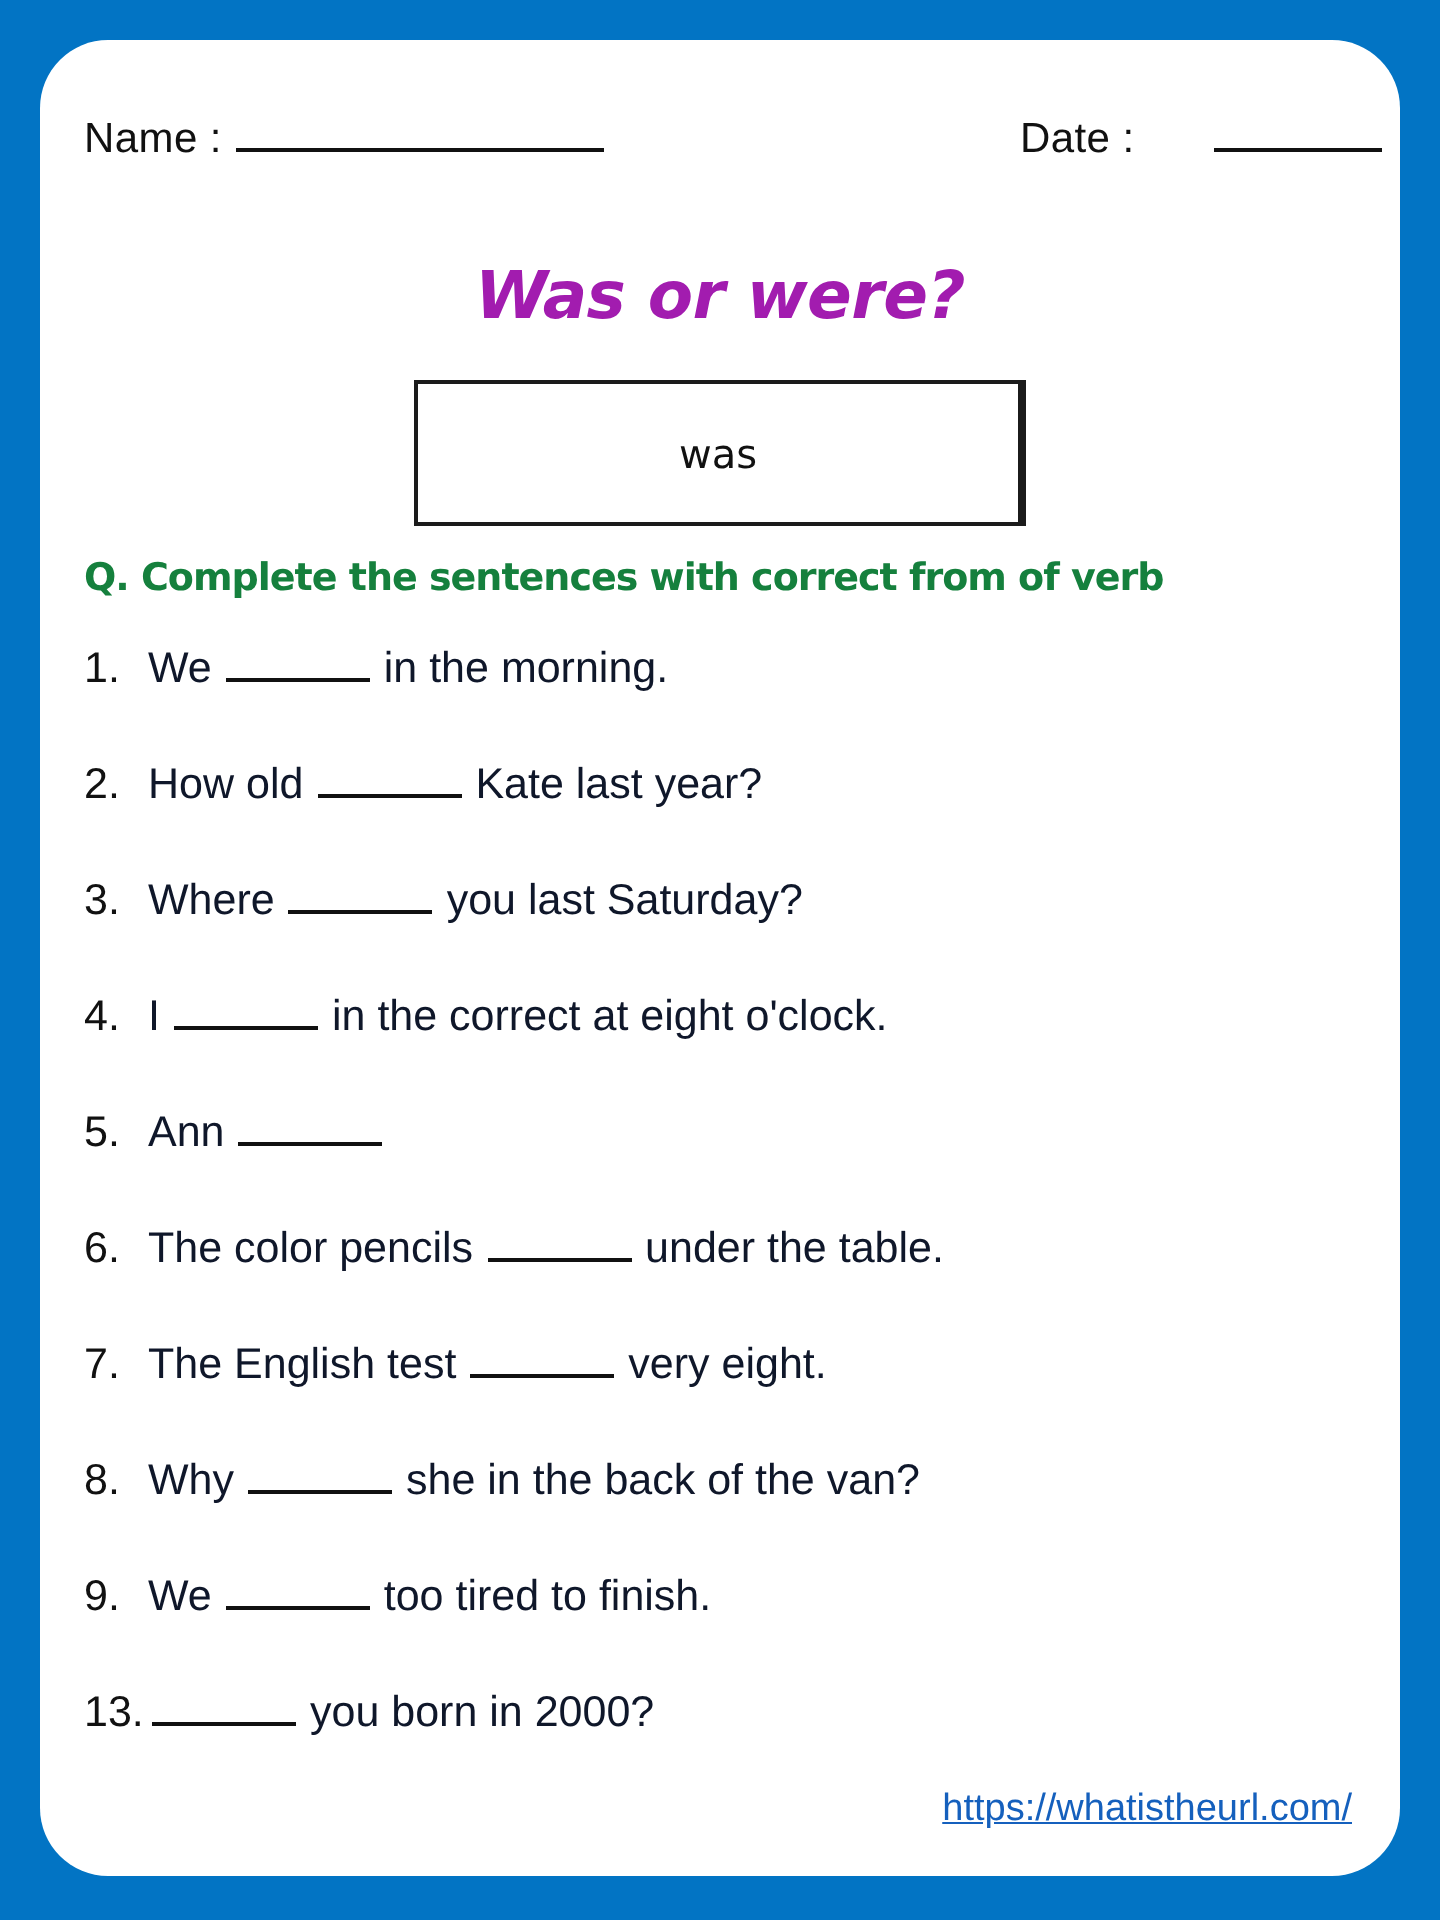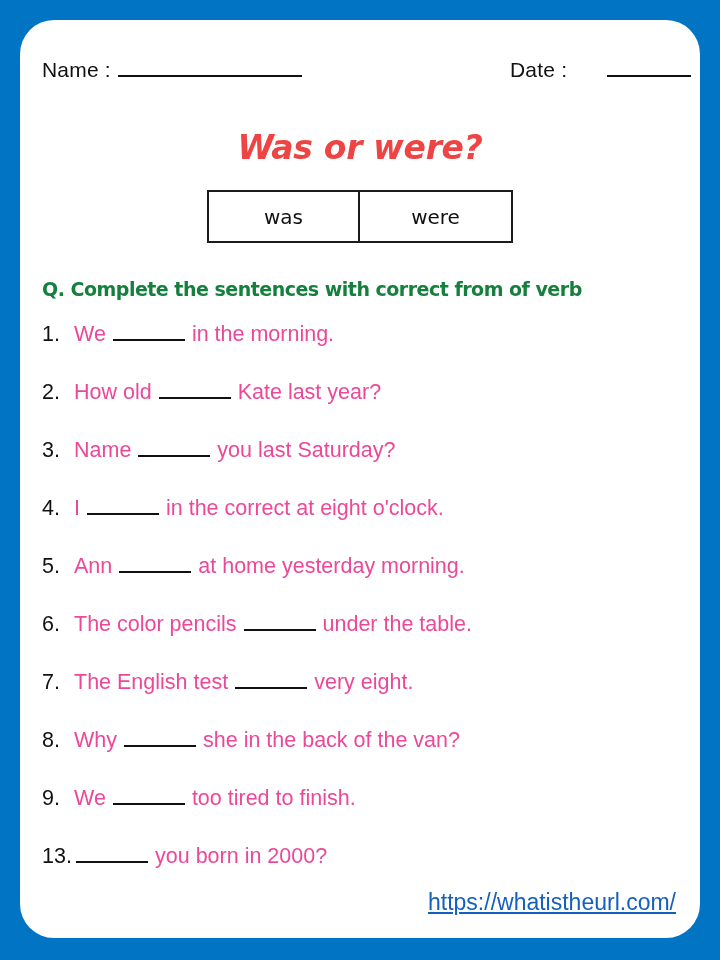--- a/index.html
+++ b/index.html
@@ -72,31 +72,31 @@
   #worksheet-title {
     position: absolute;
     left: 0;
     top: 108px;
     width: 680px;
     text-align: center;
     font-family: "DejaVu Sans", sans-serif;
     font-size: 33px;
     font-weight: bold;
     font-style: italic;
-    color: #ef4444;
+    color: #a21caf;
     letter-spacing: -0.3px;
   }
 
   
   #word-bank {
     position: absolute;
     left: 187px;
     top: 170px;
     width: 306px;
-    height: 53px;
+    height: 73px;
     display: flex;
     border: 2px solid #1b1b1b;
     box-sizing: border-box;
     background: #ffffff;
   }
   .word-cell {
     flex: 1 1 50%;
     display: flex;
     align-items: center;
     justify-content: center;
@@ -140,39 +140,39 @@
   .q-number {
     display: inline-block;
     width: 32px;
     flex: 0 0 32px;
     font-size: 21.5px;
     color: #111111;
   }
   .q-text-pre,
   .q-text-post {
     font-size: 21.5px;
-    color: #ec4899;
+    color: #0f172a;
   }
   .q-blank {
     display: inline-block;
     border-bottom: 2px solid #111111;
     height: 16px;
     width: 72px;
     margin: 0 7px;
   }
   .q-text-pre:empty { display: none; }
   .q-blank.lead { margin-left: 2px; }
 
   
   #footer-url {
     position: absolute;
     right: 24px;
     bottom: 22px;
     font-family: "Liberation Sans", sans-serif;
-    font-size: 23px;
+    font-size: 19px;
     color: #1560bd;
     text-decoration: underline;
     white-space: nowrap;
   }
 </style>
 </head>
 <body>
 
 <div id="worksheet-page">
   <div id="paper-card">
@@ -185,55 +185,53 @@
       <div class="field-group" id="date-field-group">
         <span class="field-label">Date :</span>
         <span class="field-rule" id="date-rule"></span>
       </div>
     </div>
 
     <div id="worksheet-title">Was or were?</div>
 
     <div id="word-bank">
       <div class="word-cell" id="word-cell-was">was</div>
-      <div class="word-cell" id="word-cell-were">were</div>
     </div>
 
     <div id="instruction-line">Q. Complete the sentences with correct from of verb</div>
 
     <div id="question-list">
         <div class="question-row">
           <span class="q-number">1.</span>
           <span class="q-text-pre">We</span>
           <span class="q-blank"></span>
           <span class="q-text-post">in the morning.</span>
         </div>
         <div class="question-row">
           <span class="q-number">2.</span>
           <span class="q-text-pre">How old</span>
           <span class="q-blank"></span>
           <span class="q-text-post">Kate last year?</span>
         </div>
         <div class="question-row">
           <span class="q-number">3.</span>
-          <span class="q-text-pre">Name</span>
+          <span class="q-text-pre">Where</span>
           <span class="q-blank"></span>
           <span class="q-text-post">you last Saturday?</span>
         </div>
         <div class="question-row">
           <span class="q-number">4.</span>
           <span class="q-text-pre">I</span>
           <span class="q-blank"></span>
           <span class="q-text-post">in the correct at eight o'clock.</span>
         </div>
         <div class="question-row">
           <span class="q-number">5.</span>
           <span class="q-text-pre">Ann</span>
           <span class="q-blank"></span>
-          <span class="q-text-post">at home yesterday morning.</span>
         </div>
         <div class="question-row">
           <span class="q-number">6.</span>
           <span class="q-text-pre">The color pencils</span>
           <span class="q-blank"></span>
           <span class="q-text-post">under the table.</span>
         </div>
         <div class="question-row">
           <span class="q-number">7.</span>
           <span class="q-text-pre">The English test</span>

